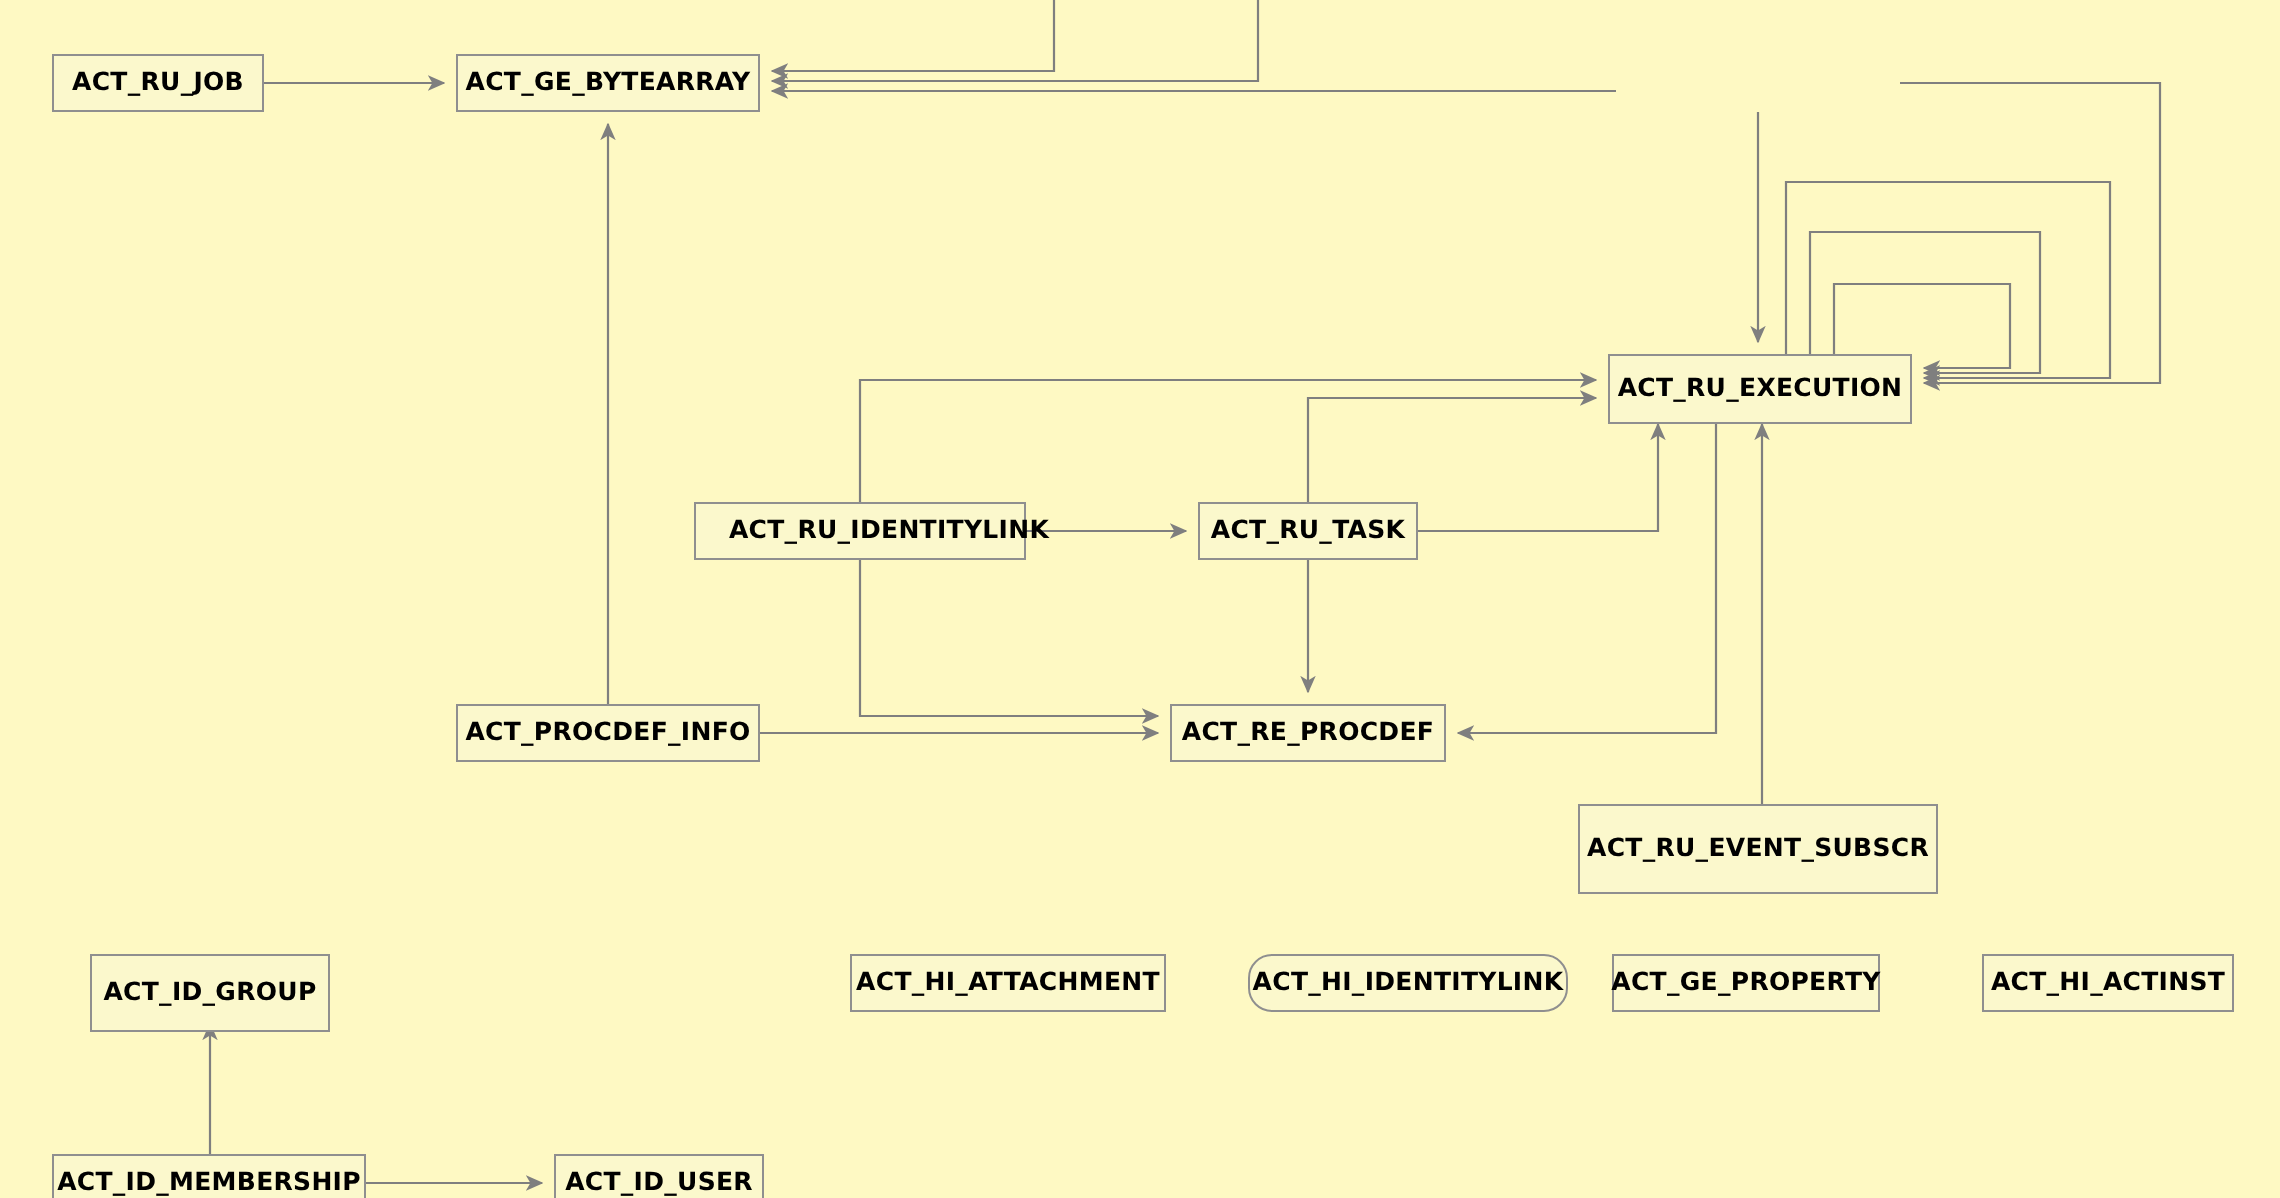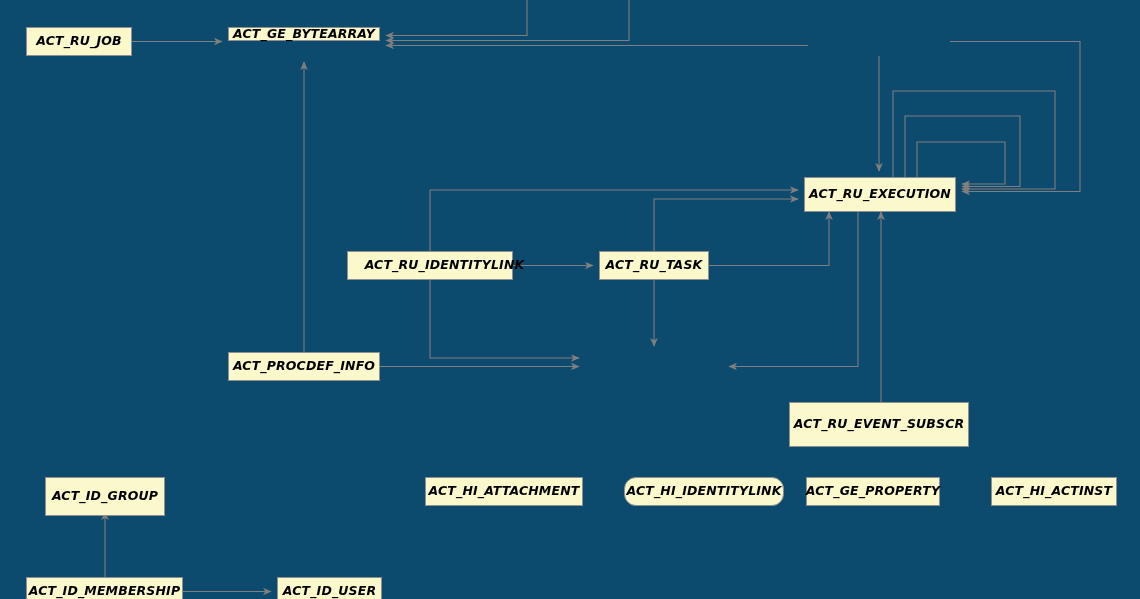--- a/index.html
+++ b/index.html
@@ -41,21 +41,21 @@
     z-index: 2;
   }
   .er-node-label {
     display: block;
     line-height: 1;
   }
 </style>
 </head>
 <body>
 
-<div id="diagram-canvas" style="background: #0c4a6e; font-style: italic;">
+<div id="diagram-canvas" style="background: #fef9c3;">
 
   <svg id="edge-layer" viewBox="0 0 1140 599" width="1140" height="599" aria-hidden="true">
     <defs>
       <marker id="arrow" viewBox="0 0 10 10" refX="9.2" refY="5" markerWidth="8" markerHeight="8" orient="auto-start-reverse">
         <path d="M 0 0.6 L 10 5 L 0 9.4 L 2.6 5 Z" fill="#7f7f7f"></path>
       </marker>
     </defs>
 
     <g stroke="#7f7f7f" stroke-width="1.1" fill="none" stroke-linecap="butt">
 
@@ -100,34 +100,37 @@
       <path d="M 105 577 L 105 512" marker-end="url(#arrow)"></path>
 
       <path d="M 183 591.5 L 271 591.5" marker-end="url(#arrow)"></path>
 
     </g>
   </svg>
 
   <div class="er-node" style="left: 26px; top: 27px; width: 106px; height: 29px; background: rgb(251, 248, 204); border-color: rgb(143, 143, 143); color: rgb(0, 0, 0);">
     <span class="er-node-label">ACT_RU_JOB</span>
   </div>
-  <div class="er-node" style="left: 228px; top: 27px; width: 152px; height: 14px; background: rgb(251, 248, 204); border-color: rgb(143, 143, 143); color: rgb(0, 0, 0);">
+  <div class="er-node" style="left: 228px; top: 27px; width: 152px; height: 29px; background: rgb(251, 248, 204); border-color: rgb(143, 143, 143); color: rgb(0, 0, 0);">
     <span class="er-node-label">ACT_GE_BYTEARRAY</span>
   </div>
   <div class="er-node" style="left: 804px; top: 177px; width: 152px; height: 35px; background: rgb(251, 248, 204); border-color: rgb(143, 143, 143); color: rgb(0, 0, 0);">
     <span class="er-node-label">ACT_RU_EXECUTION</span>
   </div>
   <div class="er-node" style="left: 347px; top: 251px; width: 166px; height: 29px; background: rgb(251, 248, 204); border-color: rgb(143, 143, 143); color: rgb(0, 0, 0); padding-left: 29px;">
     <span class="er-node-label">ACT_RU_IDENTITYLINK</span>
   </div>
   <div class="er-node" style="left: 599px; top: 251px; width: 110px; height: 29px; background: rgb(251, 248, 204); border-color: rgb(143, 143, 143); color: rgb(0, 0, 0);">
     <span class="er-node-label">ACT_RU_TASK</span>
   </div>
   <div class="er-node" style="left: 228px; top: 352px; width: 152px; height: 29px; background: rgb(251, 248, 204); border-color: rgb(143, 143, 143); color: rgb(0, 0, 0);">
     <span class="er-node-label">ACT_PROCDEF_INFO</span>
+  </div>
+  <div class="er-node" style="left: 585px; top: 352px; width: 138px; height: 29px; background: rgb(251, 248, 204); border-color: rgb(143, 143, 143); color: rgb(0, 0, 0);">
+    <span class="er-node-label">ACT_RE_PROCDEF</span>
   </div>
   <div class="er-node" style="left: 789px; top: 402px; width: 180px; height: 45px; background: rgb(251, 248, 204); border-color: rgb(143, 143, 143); color: rgb(0, 0, 0);">
     <span class="er-node-label">ACT_RU_EVENT_SUBSCR</span>
   </div>
   <div class="er-node" style="left: 45px; top: 477px; width: 120px; height: 39px; background: rgb(251, 248, 204); border-color: rgb(143, 143, 143); color: rgb(0, 0, 0);">
     <span class="er-node-label">ACT_ID_GROUP</span>
   </div>
   <div class="er-node" style="left: 425px; top: 477px; width: 158px; height: 29px; background: rgb(251, 248, 204); border-color: rgb(143, 143, 143); color: rgb(0, 0, 0);">
     <span class="er-node-label">ACT_HI_ATTACHMENT</span>
   </div>

